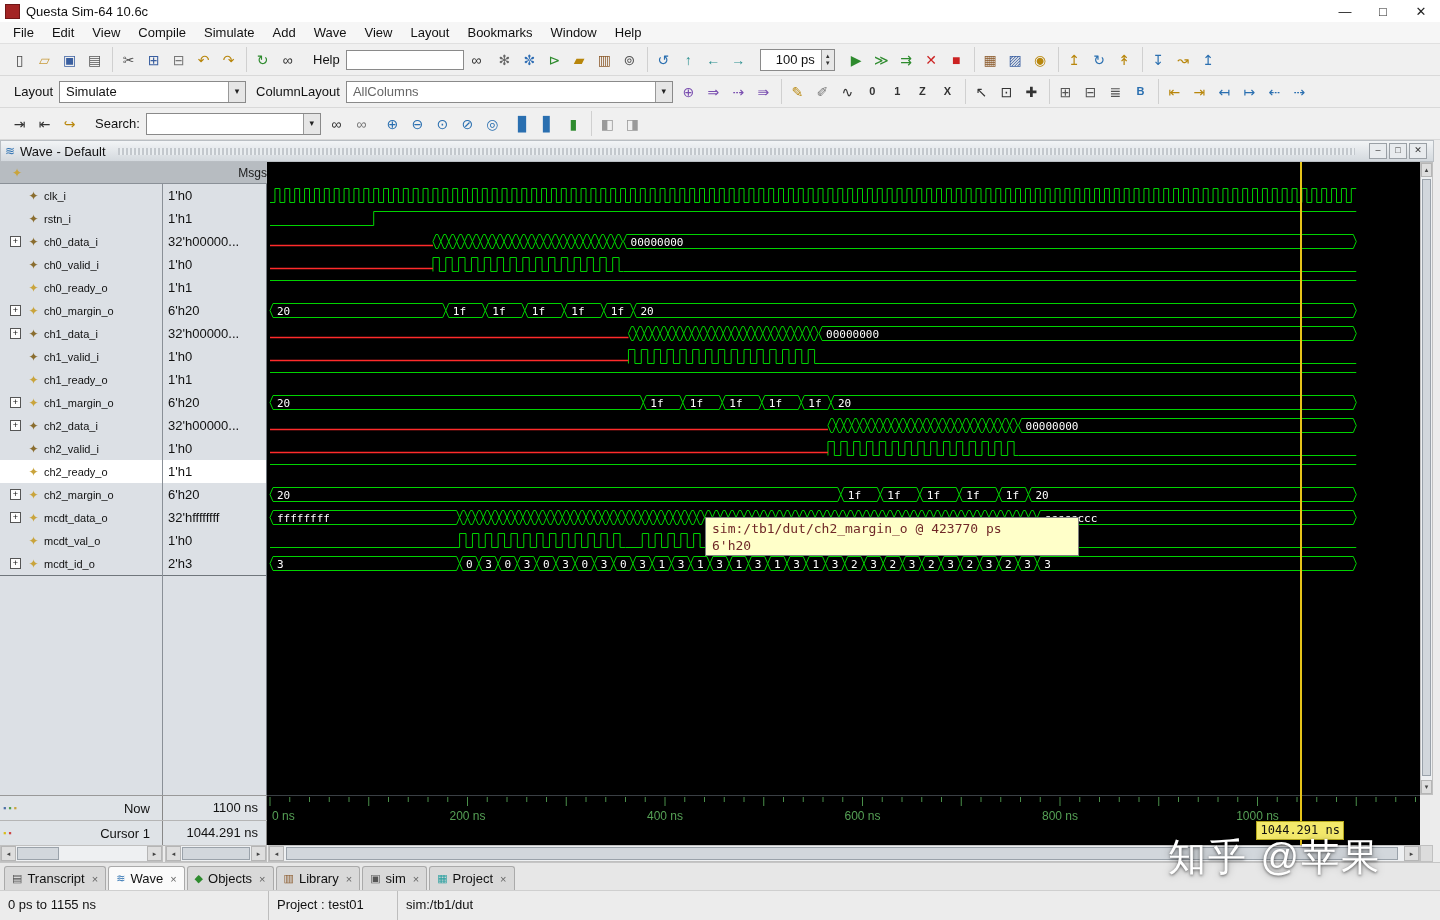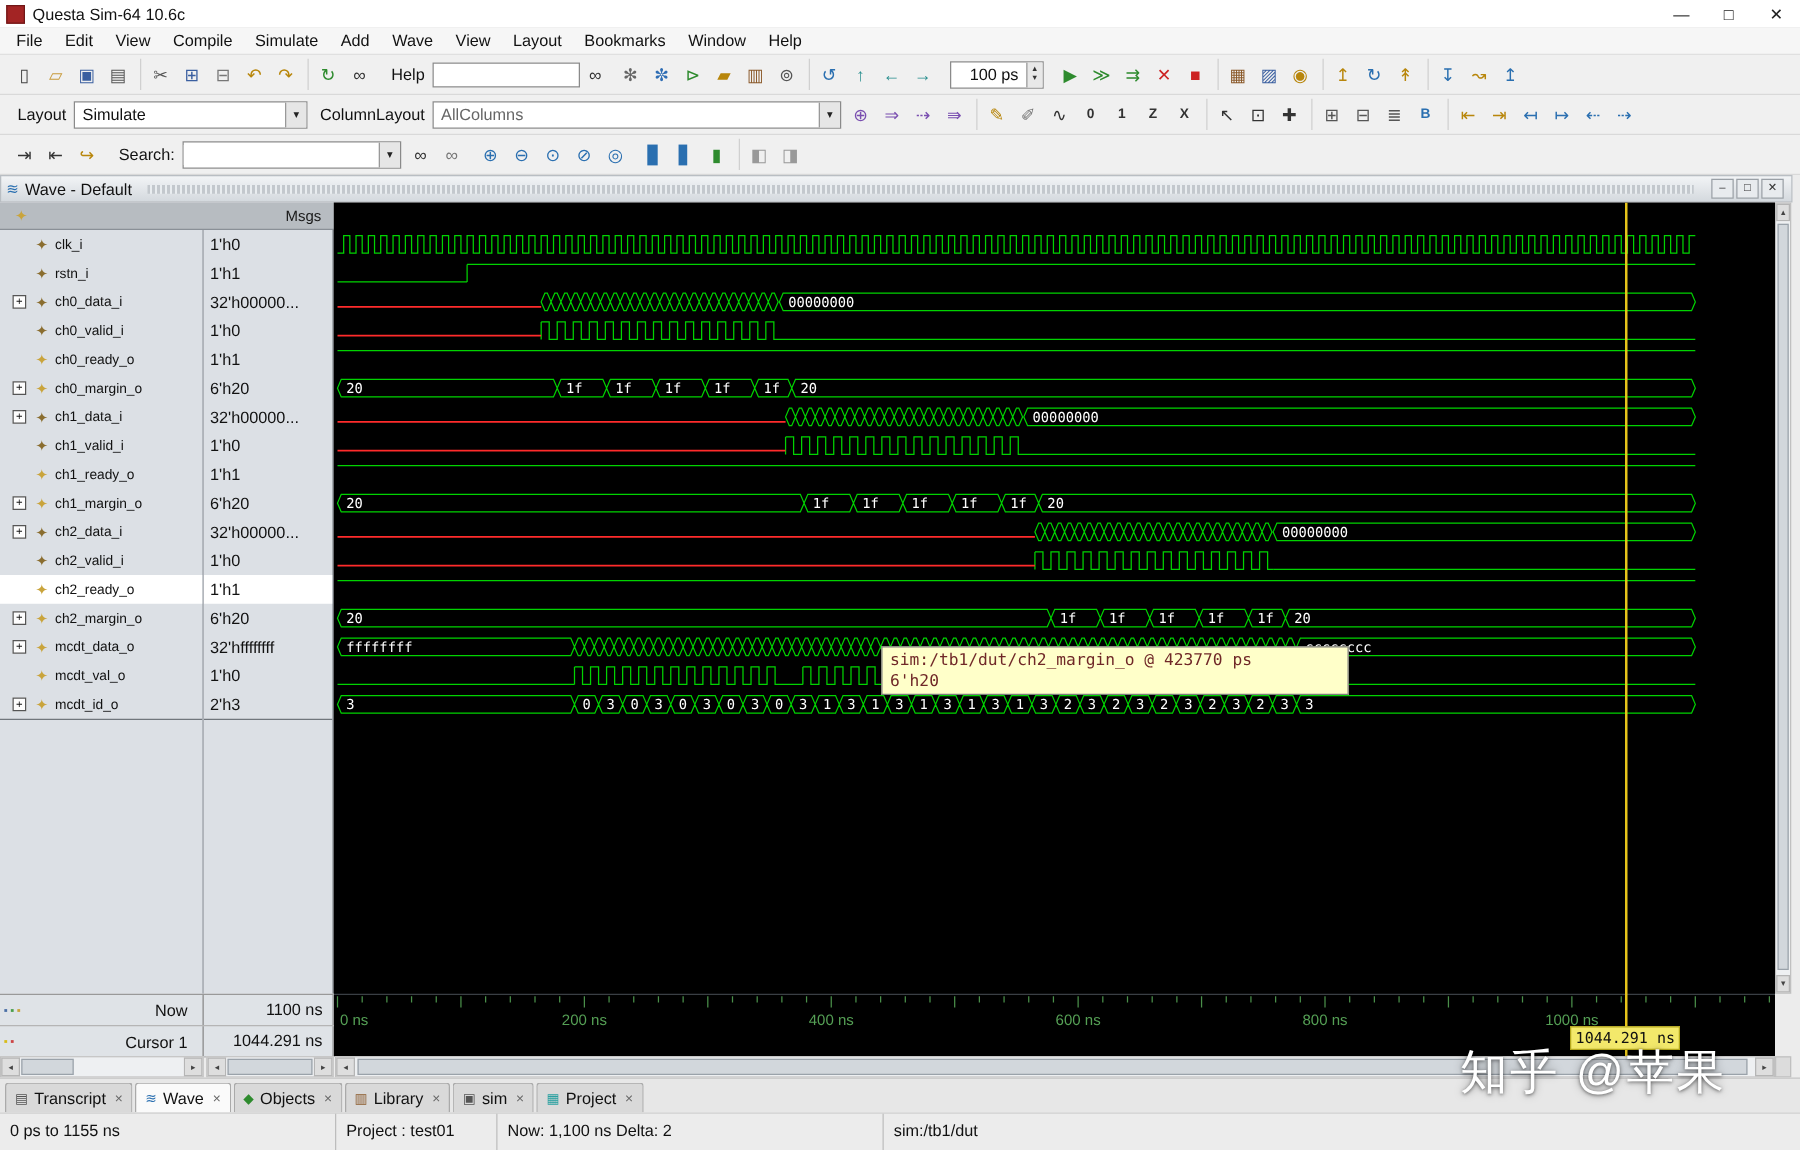--- a/index.html
+++ b/index.html
@@ -36,21 +36,21 @@
   
   .wavetitle{position:absolute;left:0;top:140px;width:1434px;height:22px;background:linear-gradient(#f2f4f6,#d4d9de);border:1px solid #b9bec3;box-sizing:border-box;display:flex;align-items:center}
   .wicon{color:#2a6fb0;font-size:12px;margin:0 5px 0 4px}
   .wtitle{font-size:13px}
   .grip{flex:1;height:7px;margin:0 12px;background:repeating-linear-gradient(90deg,#c3c8cd 0 2px,#e9edf0 2px 4px)}
   .dockbtns{display:flex;margin-right:6px}
   .dockbtn{width:16px;height:14px;border:1px solid #9aa0a6;background:#e8ebee;font-size:9px;line-height:12px;text-align:center;margin-left:2px;color:#333}
   
   .colheader{position:absolute;left:0;top:162px;width:267px;height:22px;background:#b7bcc1;border-bottom:1px solid #8a9097;box-sizing:border-box;display:flex;align-items:center}
   .chicon{color:#c9a43c;font-size:12px;margin-left:12px}
-  .msgs{margin-left:auto;padding-right:10px;font-size:12px;color:#1a1a1a}
+  .msgs{margin-left:auto;font-size:12px;color:#1a1a1a}
   
   .names{position:absolute;left:0;top:184px;width:162px;height:611px;background:#dce0e5;border-right:1px solid #8a9097;overflow:hidden}
   .values{position:absolute;left:163px;top:184px;width:103px;height:611px;background:#dce0e5;border-right:1px solid #70767c;overflow:hidden}
   .sigrow{height:23px;display:flex;align-items:center;white-space:nowrap}
   .sigrow.sel{background:#fff}
   .sigrow.last{border-bottom:1px solid #70767c}
   .expander{width:9px;height:9px;border:1px solid #555;background:#fdfdfd;font-size:9px;line-height:8px;text-align:center;margin:0 5px 0 10px;color:#111}
   .expander.hidden{visibility:hidden}
   .sigicon{width:15px;text-align:center;font-size:12px}
   .sigicon.in{color:#8a6d2f}
@@ -750,18 +750,17 @@
       <div class="tab">
         <span class="tabicon" style="color: rgb(42, 160, 160);">▦</span>
         <span class="tablabel">Project</span>
         <span class="tabclose">×</span>
       </div>
     </div>
 
   <div class="statusbar">
     <div class="scell" style="width:252px">0 ps to 1155 ns</div>
     <div class="scell" style="width:112px">Project : test01</div>
-    <div class="scell" style="width:292px">Now: 1,100 ns  Delta: 2</div>
     <div class="scell" style="flex:1">sim:/tb1/dut</div>
   </div>
 
   <div class="watermark">知乎 @苹果</div>
 </div>
 
 </body></html>

